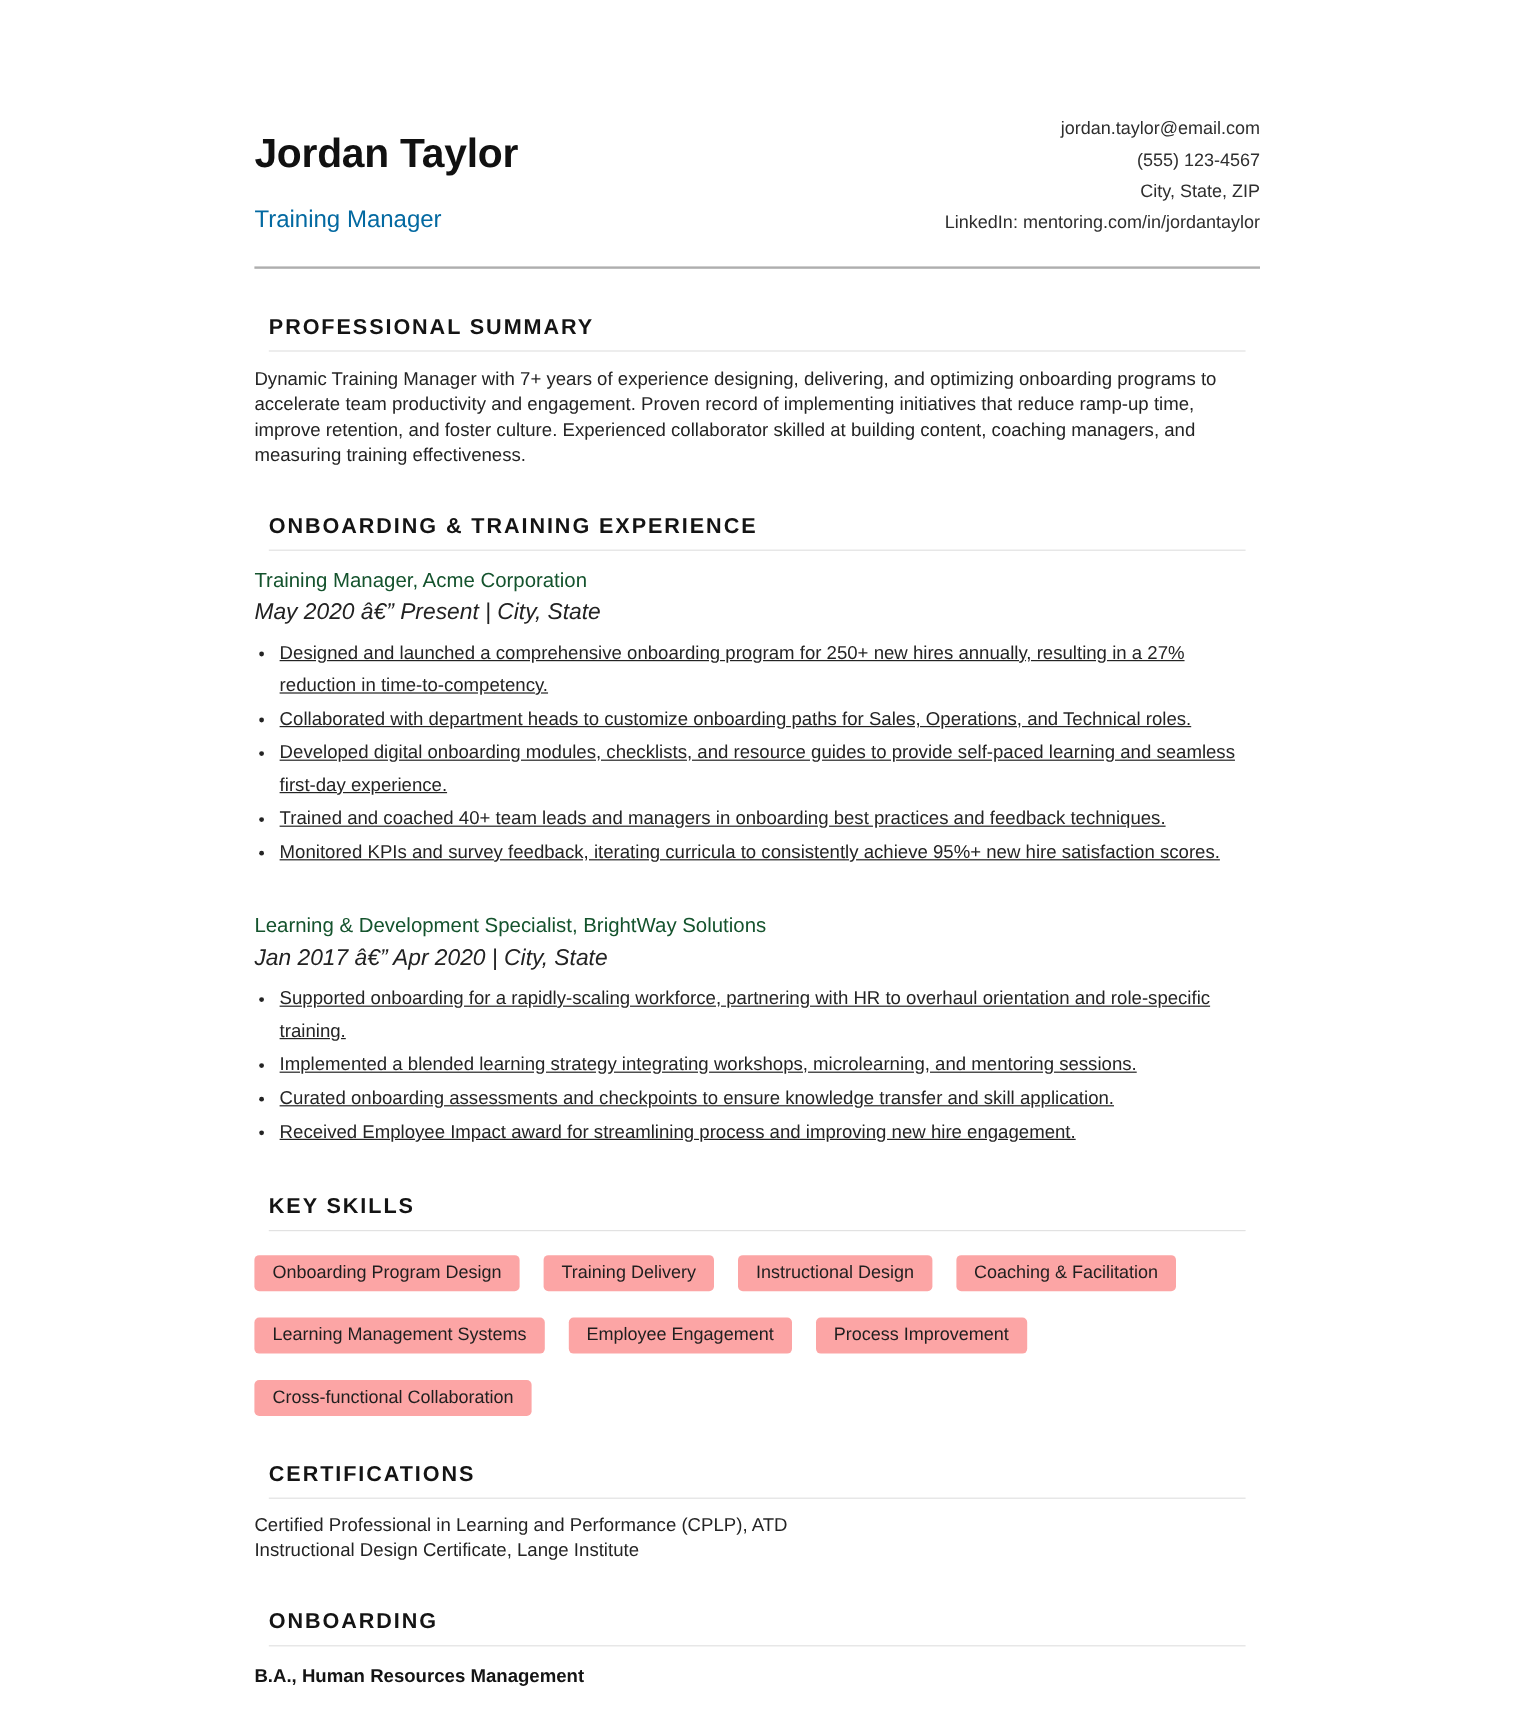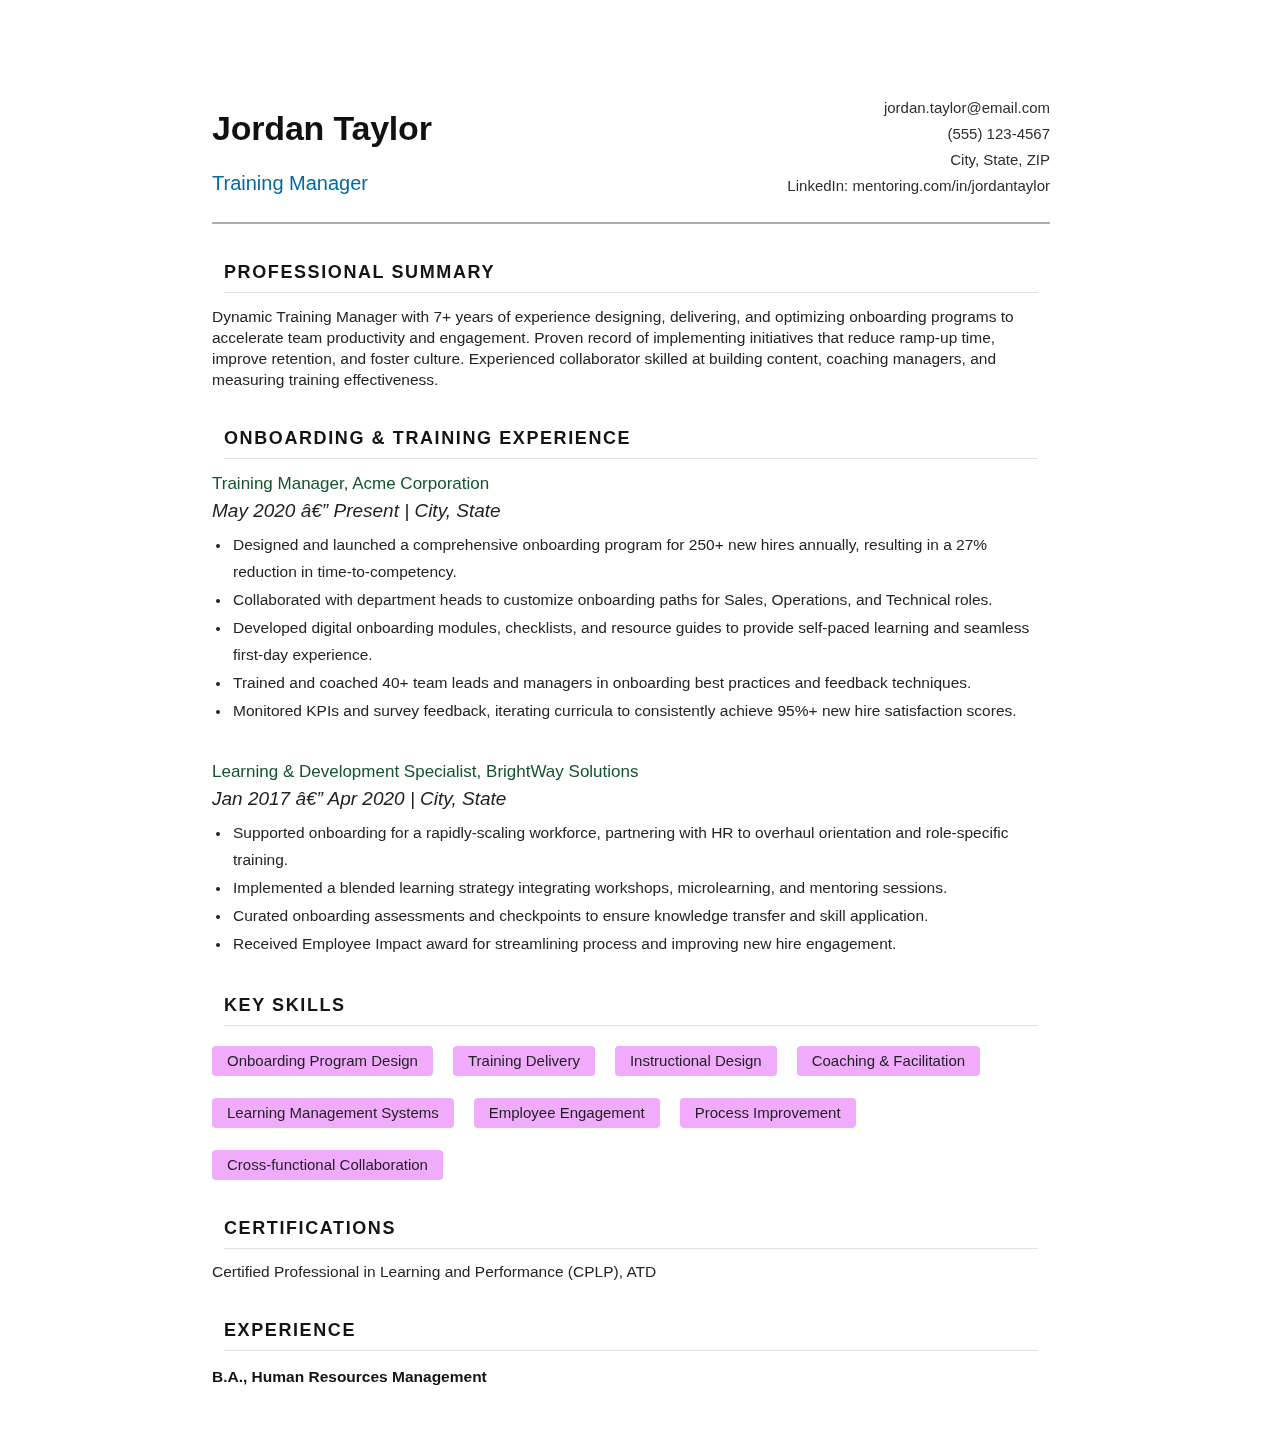--- a/index.html
+++ b/index.html
@@ -89,35 +89,36 @@
   .job-bullets {
     margin: 0;
     padding-left: 19px;
   }
   .job-bullets li {
     font-size: 15.5px;
     line-height: 27px;
     margin-bottom: 1px;
     color: #242424;
     padding-left: 2px;
+    text-decoration: underline;
   }
   .job-bullets li::marker { color: #242424; font-size: 13px; }
 
   
   .chips {
     margin-top: 20px;
     display: flex;
     flex-wrap: wrap;
     column-gap: 20px;
     row-gap: 22px;
     max-width: 838px;
   }
   .chip {
     display: inline-block;
-    background: #f0abfc;
+    background: #fca5a5;
     border-radius: 4px;
     padding: 6px 15px;
     font-size: 15px;
     line-height: 18px;
     color: #1f1f1f;
     white-space: nowrap;
   }
 
   
   .cert-line { margin: 0; font-size: 15.5px; line-height: 21px; color: #242424; }
@@ -192,21 +193,22 @@
       <span class="chip">Employee Engagement</span>
       <span class="chip">Process Improvement</span>
       <span class="chip">Cross-functional Collaboration</span>
     </div>
   </section>
 
   <section class="section">
     <h2 class="section-heading">CERTIFICATIONS</h2>
     <div class="cert-block">
       <p class="cert-line">Certified Professional in Learning and Performance (CPLP), ATD</p>
-    </div>
-  </section>
-
-  <section class="section">
-    <h2 class="section-heading">EXPERIENCE</h2>
+      <p class="cert-line">Instructional Design Certificate, Lange Institute</p>
+    </div>
+  </section>
+
+  <section class="section">
+    <h2 class="section-heading">ONBOARDING</h2>
     <p class="degree">B.A., Human Resources Management</p>
   </section>
 
 </div>
 
 </body></html>

